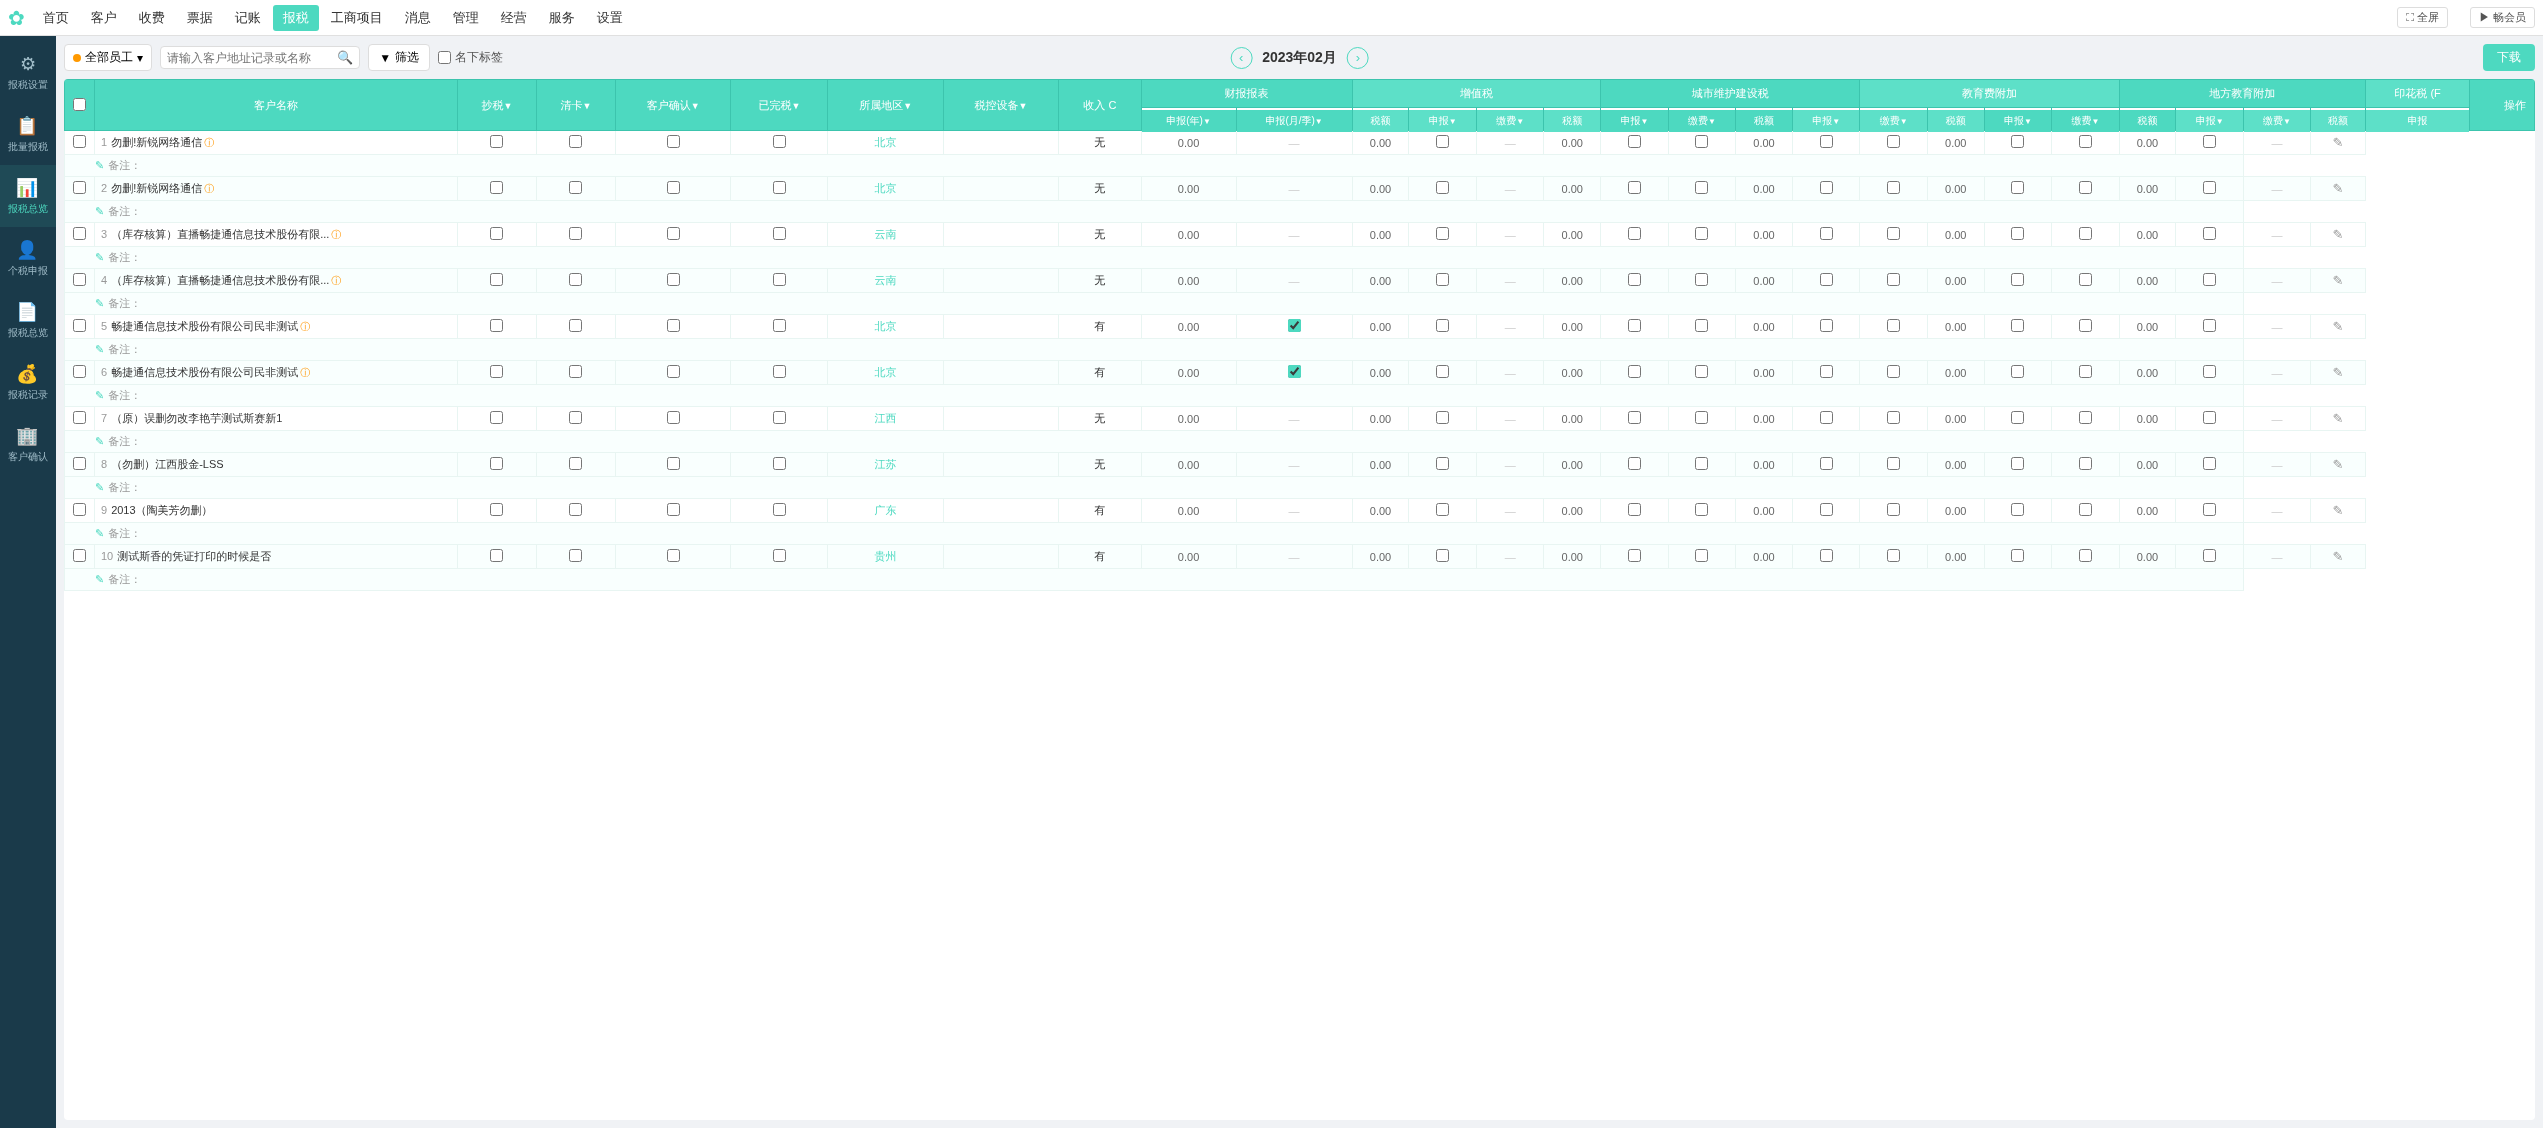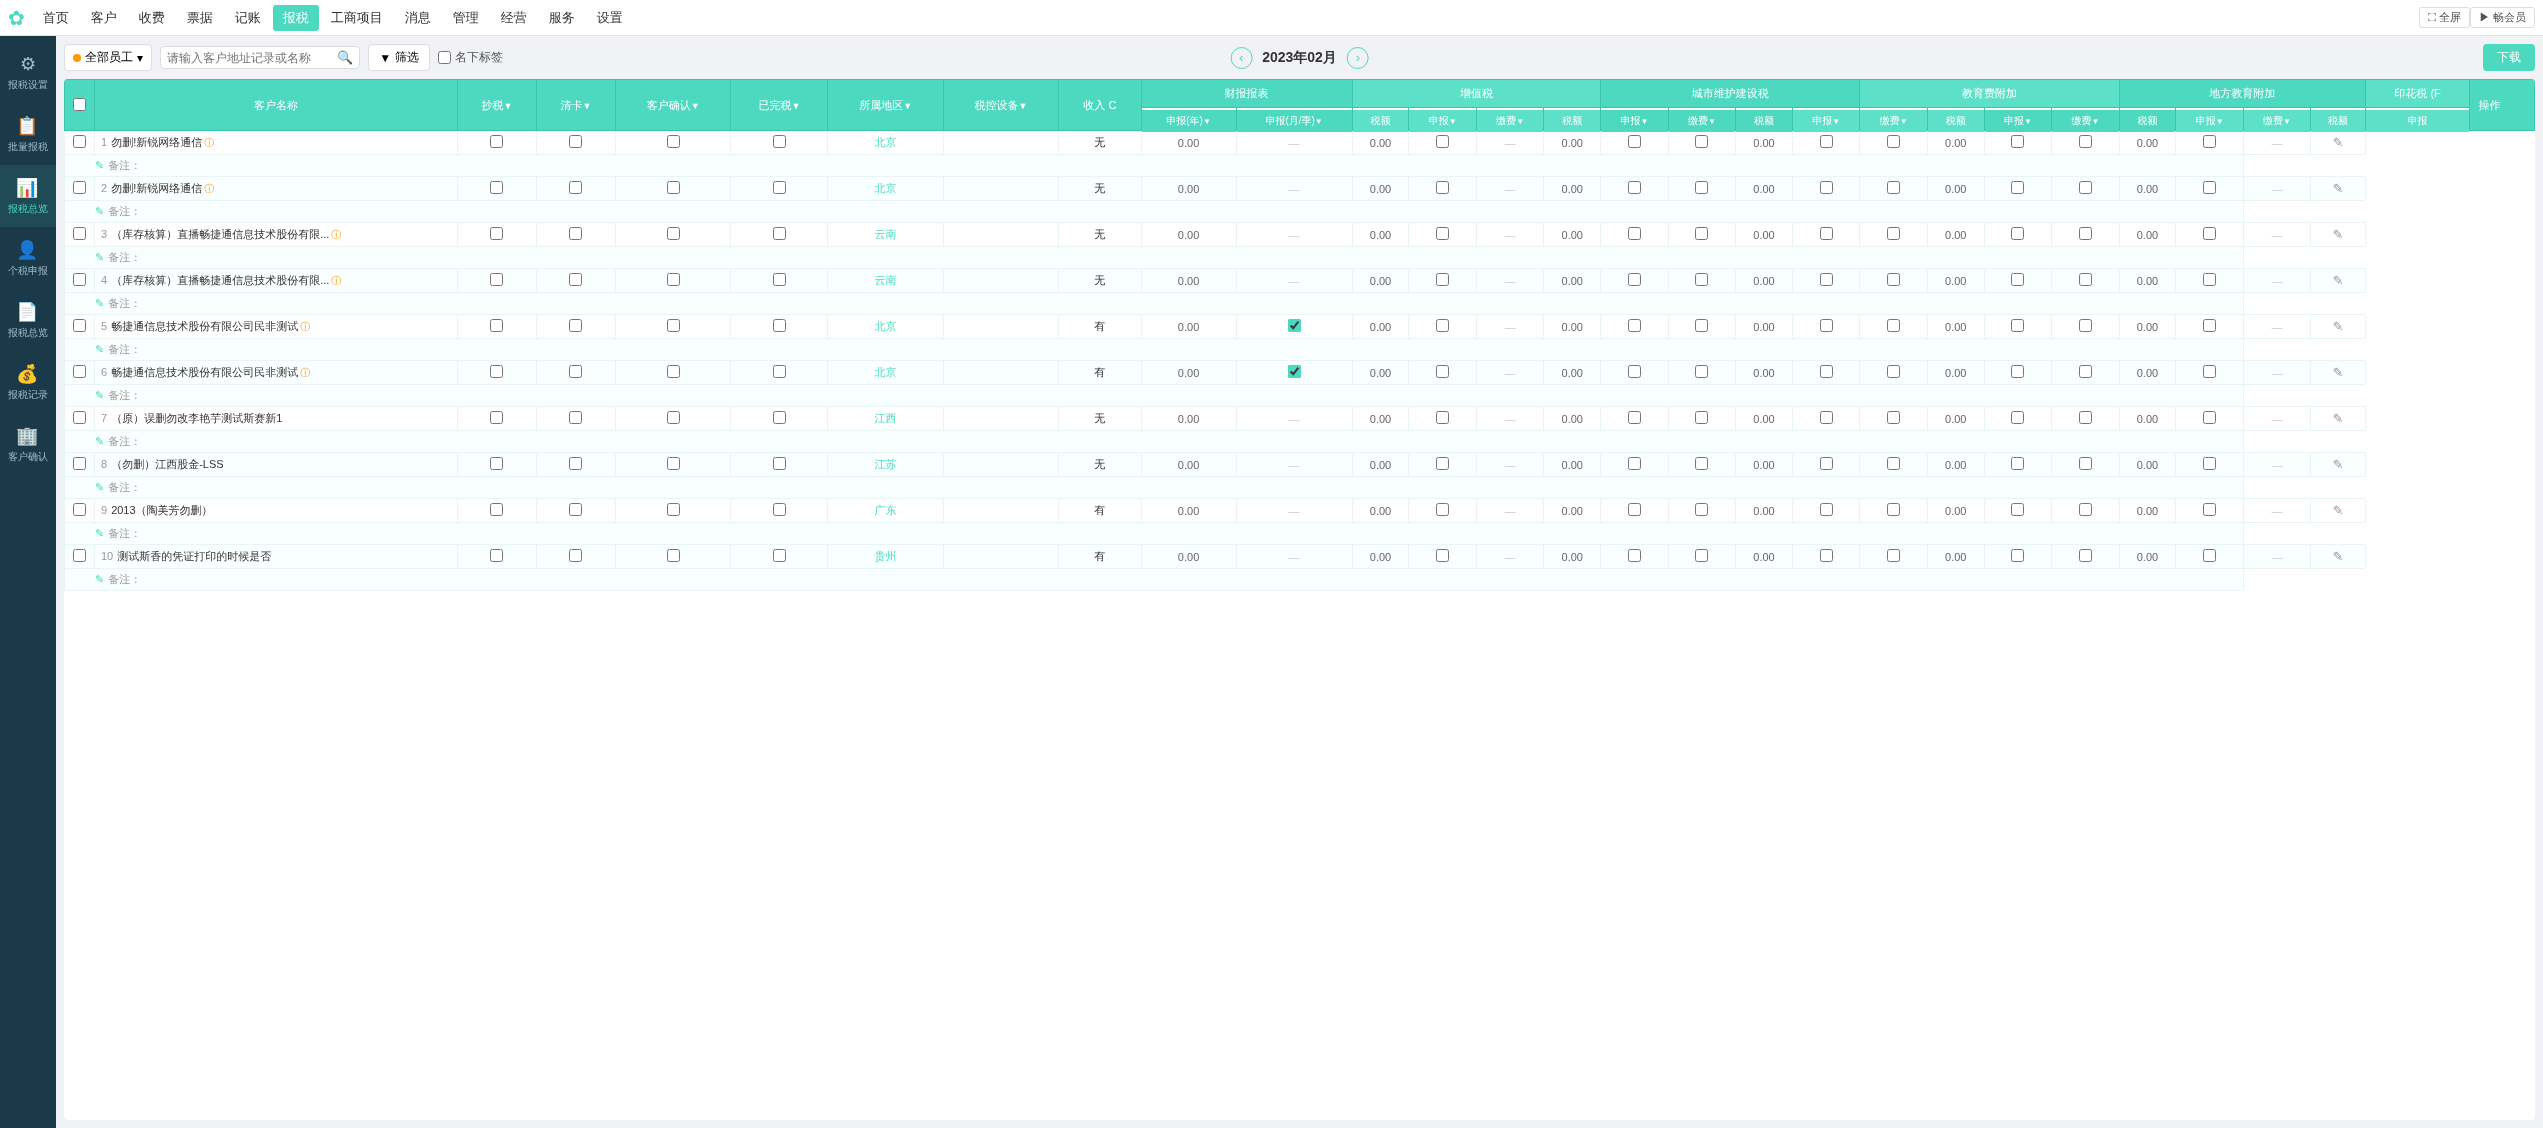--- a/index.html
+++ b/index.html
@@ -87,21 +87,21 @@
     <span class="nav-item">收费</span>
     <span class="nav-item">票据</span>
     <span class="nav-item">记账</span>
     <span class="nav-item active">报税</span>
     <span class="nav-item">工商项目</span>
     <span class="nav-item">消息</span>
     <span class="nav-item">管理</span>
     <span class="nav-item">经营</span>
     <span class="nav-item">服务</span>
     <span class="nav-item">设置</span>
-    <div style="margin-left:auto; display:flex; gap:0; align-items:flex-end;border-radius:8px;">
+    <div style="margin-left:auto; display:flex; gap:22px; align-items:flex-end;border-radius:8px;">
       <span class="nav-right-btn">⛶ <span>全屏</span></span>
       <span class="nav-right-btn">▶ <span>畅会员</span></span>
     </div>
   </div>
 
   <div style="display:flex; flex:1; overflow:hidden;">
 
     <div style="width:56px; background:#1a3a4a; display:flex; flex-direction:column; align-items:center; padding-top:5px; flex-shrink:0;">
       <div class="left-panel-item">
         <span class="icon">⚙</span>
@@ -177,21 +177,21 @@
               <th rowspan="2" style="background:#4dd9c0; color:#fff; padding:6px 8px; border:1px solid #3cc4ad; font-size:11px; text-align:center; position:sticky; top:0; z-index:10;">已完税<span style="font-size:9px;">▼</span></th>
               <th rowspan="2" style="background:#4dd9c0; color:#fff; padding:6px 8px; border:1px solid #3cc4ad; font-size:11px; text-align:center; position:sticky; top:0; z-index:10;">所属地区<span style="font-size:9px;">▼</span></th>
               <th rowspan="2" style="background:#4dd9c0; color:#fff; padding:6px 8px; border:1px solid #3cc4ad; font-size:11px; text-align:center; position:sticky; top:0; z-index:10;">税控设备<span style="font-size:9px;">▼</span></th>
               <th rowspan="2" style="background:#4dd9c0; color:#fff; padding:6px 8px; border:1px solid #3cc4ad; font-size:11px; text-align:center; position:sticky; top:0; z-index:10;">收入 C</th>
               <th colspan="2" style="background:#4dd9c0; color:#fff; padding:6px 8px; border:1px solid #3cc4ad; font-size:11px; text-align:center; position:sticky; top:0; z-index:10;">财报报表</th>
               <th colspan="4" style="background:#5de0c8; color:#fff; padding:6px 8px; border:1px solid #3cc4ad; font-size:11px; text-align:center; position:sticky; top:0; z-index:10;">增值税</th>
               <th colspan="4" style="background:#4dd9c0; color:#fff; padding:6px 8px; border:1px solid #3cc4ad; font-size:11px; text-align:center; position:sticky; top:0; z-index:10;">城市维护建设税</th>
               <th colspan="4" style="background:#5de0c8; color:#fff; padding:6px 8px; border:1px solid #3cc4ad; font-size:11px; text-align:center; position:sticky; top:0; z-index:10;">教育费附加</th>
               <th colspan="4" style="background:#4dd9c0; color:#fff; padding:6px 8px; border:1px solid #3cc4ad; font-size:11px; text-align:center; position:sticky; top:0; z-index:10;">地方教育附加</th>
               <th colspan="3" style="background:#5de0c8; color:#fff; padding:6px 8px; border:1px solid #3cc4ad; font-size:11px; text-align:center; position:sticky; top:0; z-index:10;">印花税 (F</th>
-              <th rowspan="2" style="background:#4dd9c0; color:#fff; padding:6px 8px; border:1px solid #3cc4ad; font-size:11px; text-align:left; position:sticky; top:0; z-index:10;margin-left:11px;">操作</th>
+              <th rowspan="2" style="background:#4dd9c0; color:#fff; padding:6px 8px; border:1px solid #3cc4ad; font-size:11px; text-align:right; position:sticky; top:0; z-index:10;margin-left:11px;">操作</th>
             </tr>
             <tr>
               <th style="background:#4dd9c0;color:#fff;padding:4px 6px;border:1px solid #3cc4ad;font-size:10px;text-align:center;position:sticky;top:30px;z-index:9;">申报(年)<span style="font-size:8px;">▼</span></th>
               <th style="background:#4dd9c0;color:#fff;padding:4px 6px;border:1px solid #3cc4ad;font-size:10px;text-align:center;position:sticky;top:30px;z-index:9;">申报(月/季)<span style="font-size:8px;">▼</span></th>
               <th style="background:#5de0c8;color:#fff;padding:4px 6px;border:1px solid #3cc4ad;font-size:10px;text-align:center;position:sticky;top:30px;z-index:9;">税额</th>
               <th style="background:#5de0c8;color:#fff;padding:4px 6px;border:1px solid #3cc4ad;font-size:10px;text-align:center;position:sticky;top:30px;z-index:9;">申报<span style="font-size:8px;">▼</span></th>
               <th style="background:#5de0c8;color:#fff;padding:4px 6px;border:1px solid #3cc4ad;font-size:10px;text-align:center;position:sticky;top:30px;z-index:9;">缴费<span style="font-size:8px;">▼</span></th>
               <th style="background:#5de0c8;color:#fff;padding:4px 6px;border:1px solid #3cc4ad;font-size:10px;text-align:center;position:sticky;top:30px;z-index:9;">税额</th>
               <th style="background:#4dd9c0;color:#fff;padding:4px 6px;border:1px solid #3cc4ad;font-size:10px;text-align:center;position:sticky;top:30px;z-index:9;">申报<span style="font-size:8px;">▼</span></th>
               <th style="background:#4dd9c0;color:#fff;padding:4px 6px;border:1px solid #3cc4ad;font-size:10px;text-align:center;position:sticky;top:30px;z-index:9;">缴费<span style="font-size:8px;">▼</span></th>

